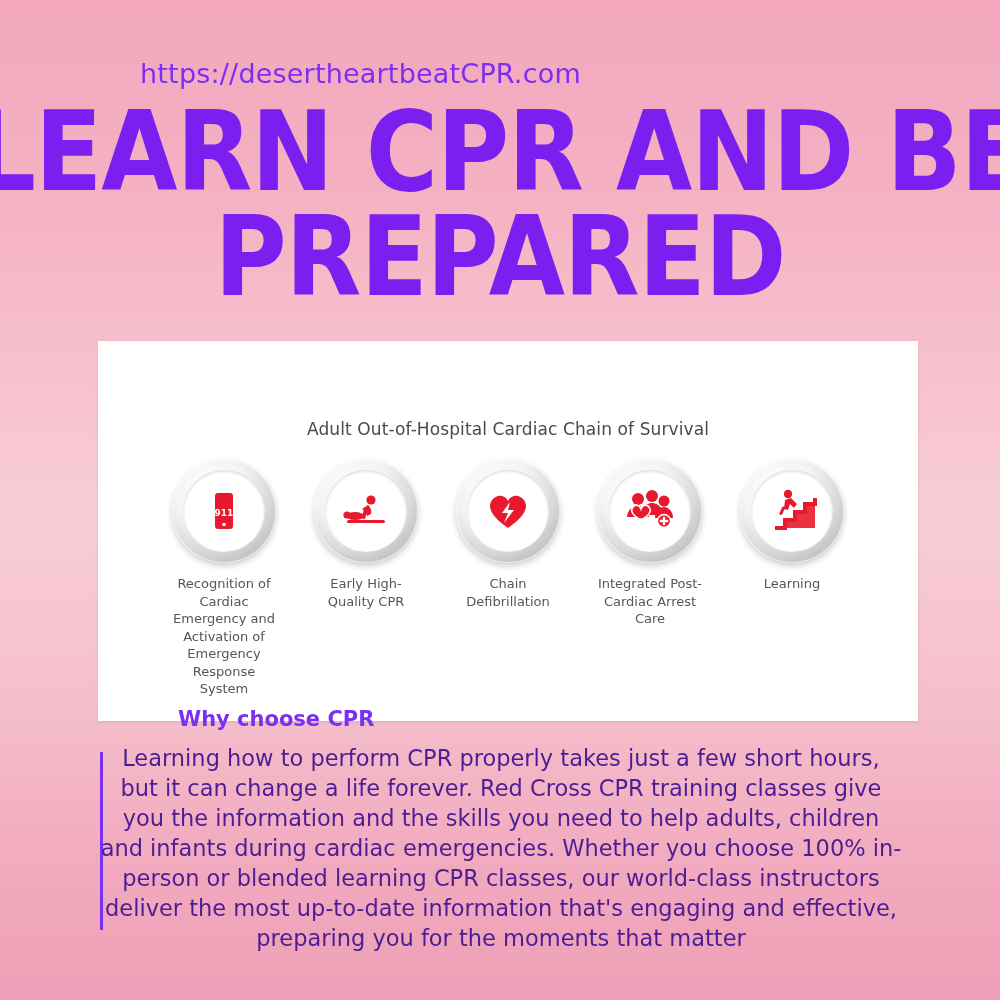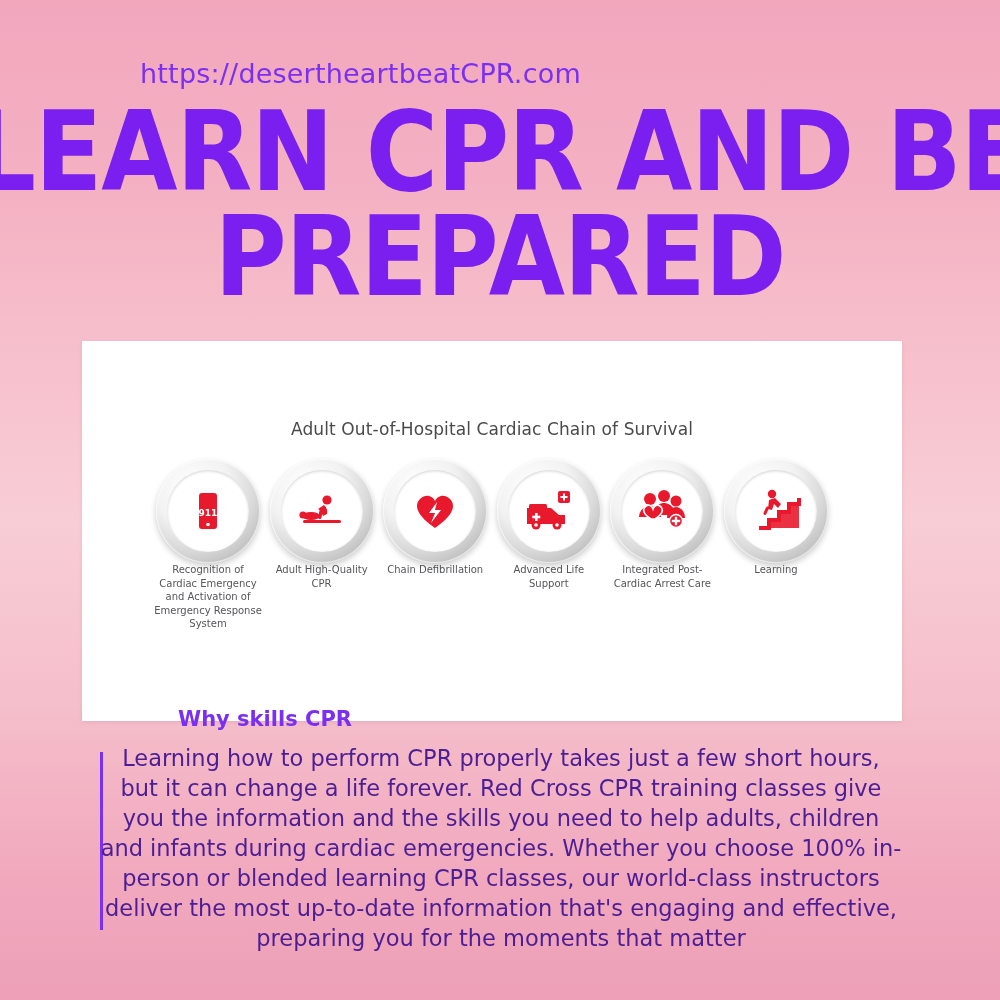--- a/index.html
+++ b/index.html
@@ -44,21 +44,21 @@
     font-size: 88px;
     line-height: 0.95;
     color: #7a1ff0;
     letter-spacing: -1px;
     transform: scaleX(1.12) scaleY(1.25);
     transform-origin: center top;
   }
 
   .card {
     position: absolute;
-    left: 82px;
+    left: 98px;
     top: 341px;
     width: 820px;
     height: 380px;
     background: #ffffff;
     box-shadow: 0 1px 4px rgba(0,0,0,0.08);
   }
 
   .card-title {
     position: absolute;
     top: 78px;
@@ -113,23 +113,24 @@
     position: relative;
     z-index: 2;
     width: 62px;
     height: 62px;
     display: flex;
     align-items: center;
     justify-content: center;
   }
 
   .link-caption {
-    text-align: center;
-    font-family: "DejaVu Sans", sans-serif;
-    font-size: 10px;
+    margin-top: 12px;
+    text-align: center;
+    font-family: "DejaVu Sans", sans-serif;
+    font-size: 13px;
     line-height: 1.35;
     color: #55565a;
     width: 112px;
   }
 
   .why-title {
     position: absolute;
     left: 178px;
     top: 707px;
     font-family: "DejaVu Sans", sans-serif;
@@ -192,55 +193,35 @@
             <svg width="62" height="62" viewBox="0 0 62 62">
               <rect x="12" y="40" width="38" height="3" rx="1.5" fill="#e8192c"></rect>
               <ellipse cx="20" cy="36" rx="9" ry="4" fill="#e8192c"></ellipse>
               <circle cx="12" cy="35" r="3.6" fill="#e8192c"></circle>
               <circle cx="36" cy="20" r="4.6" fill="#e8192c"></circle>
               <path d="M33 25 q4 3 3 9 l-4 2 q-2 -6 -5 -7 z" fill="#e8192c"></path>
               <rect x="28" y="28" width="3.4" height="11" rx="1.6" fill="#e8192c" transform="rotate(12 29 33)"></rect>
             </svg>
           </div>
         </div>
-        <div class="link-caption">Adult High-Quality CPR</div>
+        <div class="link-caption">Early High-Quality CPR</div>
       </div>
 
       <div class="link-item">
         <div class="ring">
           <div class="glyph">
             <svg width="62" height="62" viewBox="0 0 62 62">
               <path d="M31 48 C12 35 10 25 16 19 C22 13 29 16 31 21 C33 16 40 13 46 19 C52 25 50 35 31 48 Z" fill="#e8192c"></path>
               <path d="M33 22 l-8 11 h6 l-4 10 10 -13 h-6 z" fill="#ffffff"></path>
             </svg>
           </div>
         </div>
         <div class="link-caption">Chain Defibrillation</div>
       </div>
 
-      <div class="link-item">
-        <div class="ring">
-          <div class="glyph">
-            <svg width="62" height="62" viewBox="0 0 62 62">
-              <rect x="40" y="11" width="12" height="12" rx="2" fill="#e8192c"></rect>
-              <rect x="45" y="13.5" width="2" height="7" fill="#ffffff"></rect>
-              <rect x="42.5" y="16" width="7" height="2" fill="#ffffff"></rect>
-              <path d="M9 28 h24 l8 7 h6 v9 H9 Z" fill="#e8192c"></path>
-              <rect x="11" y="24" width="18" height="5" rx="1.5" fill="#e8192c"></rect>
-              <circle cx="18" cy="45" r="4.5" fill="#e8192c"></circle>
-              <circle cx="18" cy="45" r="1.8" fill="#ffffff"></circle>
-              <circle cx="39" cy="45" r="4.5" fill="#e8192c"></circle>
-              <circle cx="39" cy="45" r="1.8" fill="#ffffff"></circle>
-              <rect x="17" y="33" width="2.6" height="8" fill="#ffffff"></rect>
-              <rect x="14.3" y="35.7" width="8" height="2.6" fill="#ffffff"></rect>
-            </svg>
-          </div>
-        </div>
-        <div class="link-caption">Advanced Life Support</div>
-      </div>
 
       <div class="link-item">
         <div class="ring">
           <div class="glyph">
             <svg width="62" height="62" viewBox="0 0 62 62">
               <circle cx="19" cy="19" r="6" fill="#e8192c"></circle>
               <circle cx="33" cy="16" r="6" fill="#e8192c"></circle>
               <circle cx="45" cy="21" r="5.5" fill="#e8192c"></circle>
               <path d="M8 37 c0 -7 6 -11 11 -11 s11 4 11 11 z" fill="#e8192c"></path>
               <path d="M22 35 c0 -8 6 -12 11 -12 s11 4 11 12 z" fill="#e8192c"></path>
@@ -266,17 +247,17 @@
               <rect x="20" y="26" width="3" height="9" rx="1.5" fill="#e8192c" transform="rotate(25 21 30)"></rect>
             </svg>
           </div>
         </div>
         <div class="link-caption">Learning</div>
       </div>
 
     </div>
   </div>
 
-  <div class="why-title">Why skills CPR</div>
+  <div class="why-title">Why choose CPR</div>
   <div class="body-bar"></div>
   <div class="body-text">Learning how to perform CPR properly takes just a few short hours, but it can change a life forever. Red Cross CPR training classes give you the information and the skills you need to help adults, children and infants during cardiac emergencies. Whether you choose 100% in-person or blended learning CPR classes, our world-class instructors deliver the most up-to-date information that's engaging and effective, preparing you for the moments that matter</div>
 
 </div>
 
 </body></html>

